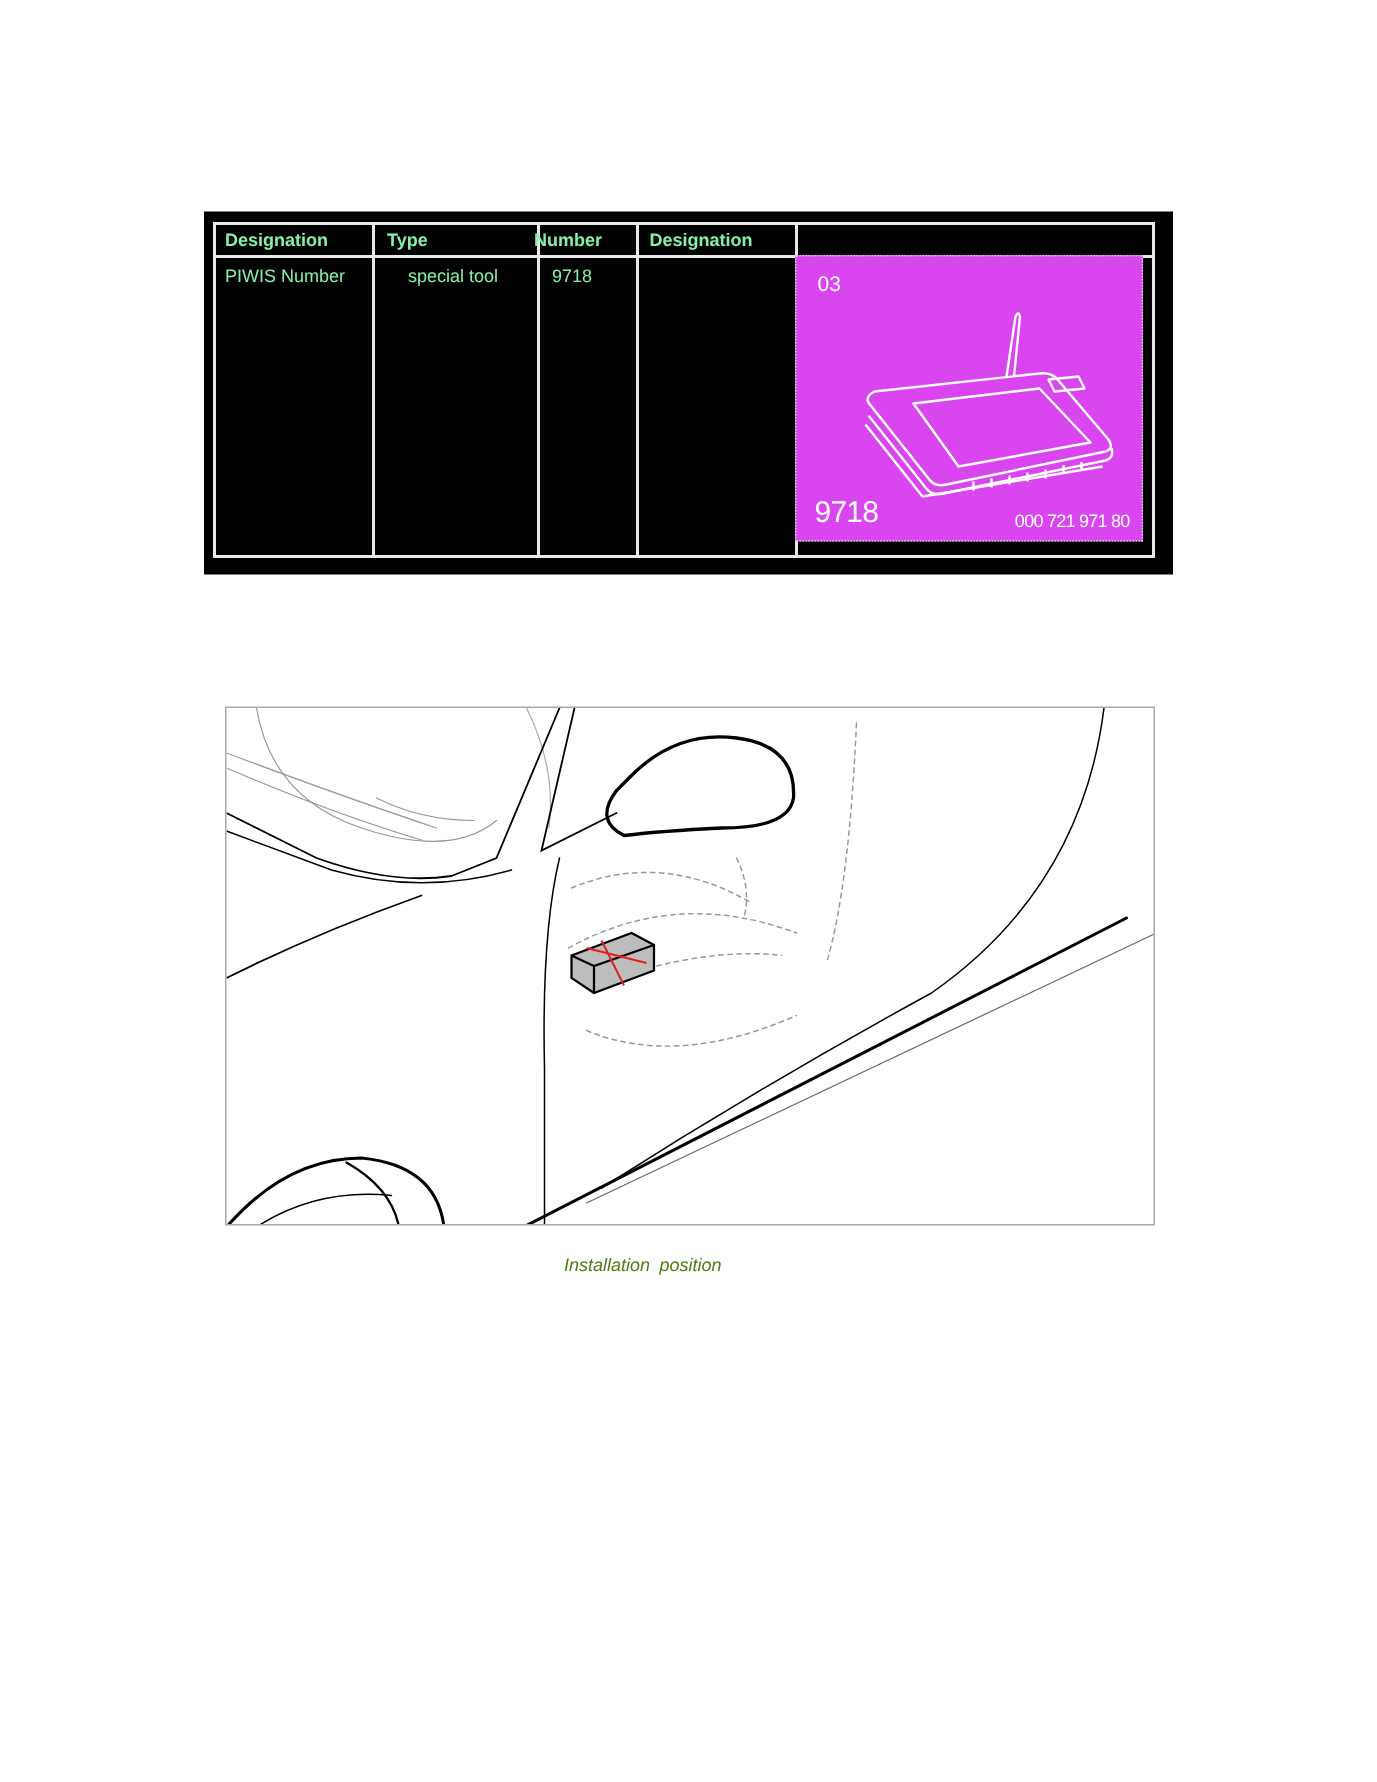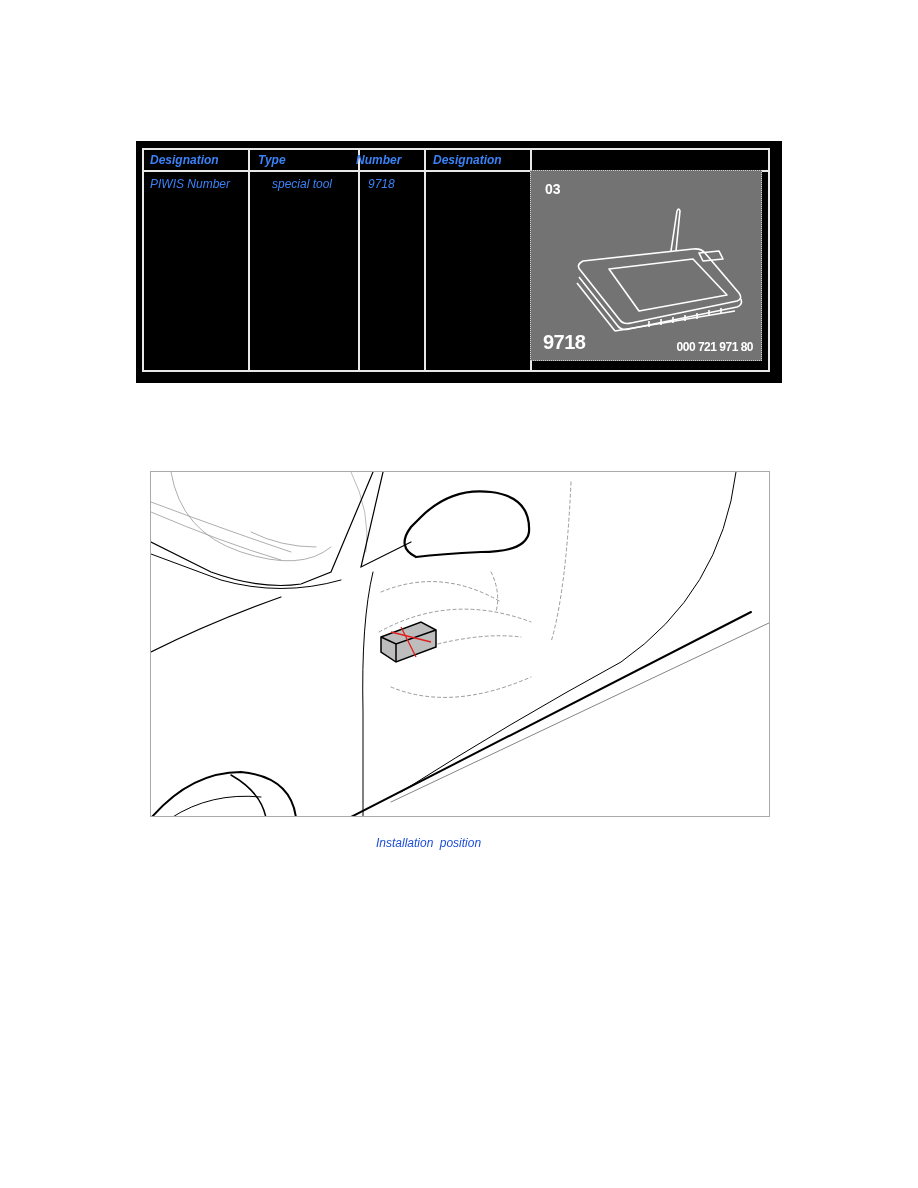--- a/index.html
+++ b/index.html
@@ -9,46 +9,46 @@
     position: absolute; left: 136px; top: 141px; width: 646px; height: 242px;
     background: #000000;
   }
   .tool-table {
     position: absolute; left: 6px; top: 7px; width: 628px; height: 224px;
     border: 2px solid #e8e8e8; box-sizing: border-box;
   }
   .col-line { position: absolute; top: 0; bottom: 0; width: 2px; background: #e8e8e8; }
   .row-line { position: absolute; left: 0; right: 0; height: 2px; background: #e8e8e8; top: 20px; }
   .hdr, .cell {
-    position: absolute; color: #3b82f6; font-size: 12px; line-height: 14px; white-space: nowrap; font-style: italic;
+    position: absolute; color: #86efac; font-size: 12px; line-height: 14px; white-space: nowrap;
   }
   .hdr { font-weight: bold; top: 3px; }
   .cell { top: 27px; }
 
   .tool-image {
     position: absolute; left: 394px; top: 29px; width: 232px; height: 191px;
-    border: 1px dotted #cfcfcf; box-sizing: border-box; background: #737373; font-weight: bold;
+    border: 1px dotted #cfcfcf; box-sizing: border-box; background: #d946ef;
   }
   .tool-image .code {
     position: absolute; left: 14px; top: 10px; color: #fff; font-size: 14px;
   }
   .tool-image .num-left {
     position: absolute; left: 12px; bottom: 6px; color: #fff; font-size: 20px; letter-spacing: -0.5px;
   }
   .tool-image .num-right {
     position: absolute; right: 8px; bottom: 6px; color: #fff; font-size: 12px; letter-spacing: -0.5px;
   }
   .tool-image svg { position: absolute; left: 30px; top: 22px; }
 
   .figure {
     position: absolute; left: 150px; top: 471px; width: 620px; height: 346px;
     border: 1px solid #a9a9a9; box-sizing: border-box; background: #ffffff; overflow: hidden;
   }
   .caption {
-    position: absolute; left: 376px; top: 836px; font-size: 12px; font-style: italic; color: #1d4ed8;
+    position: absolute; left: 376px; top: 836px; font-size: 12px; font-style: italic; color: #4d7c0f;
     word-spacing: 3px;
   }
 </style>
 </head>
 <body>
 
 <div class="tool-block">
   <div class="tool-table">
     <div class="row-line"></div>
     <div class="col-line" style="left:104px"></div>

